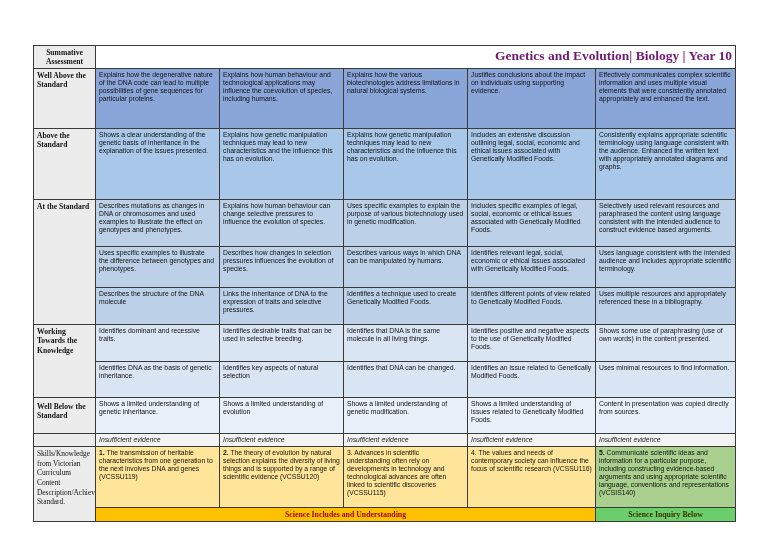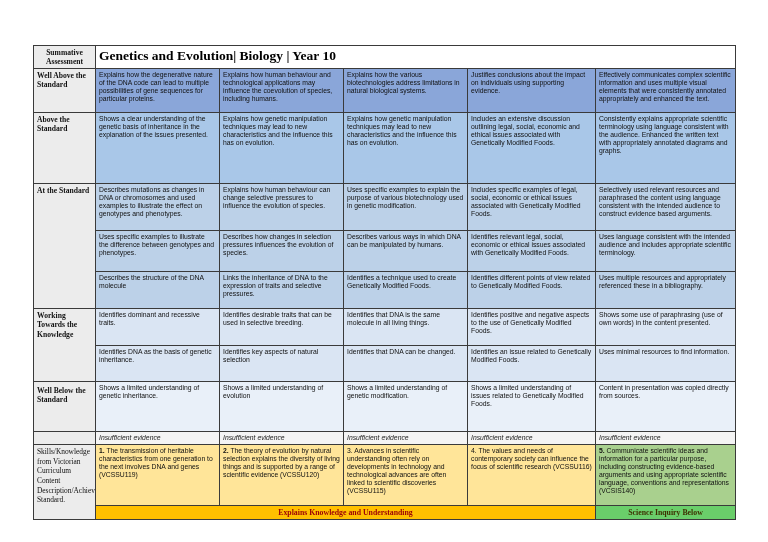--- a/index.html
+++ b/index.html
@@ -41,22 +41,22 @@
   th.skills-label{
     background:#ececec;
     font-family:"Liberation Serif", serif;
     font-size:7.4px;font-weight:normal;
     text-align:left;vertical-align:top;
     color:#111;line-height:1.3;
   }
   th.title{
     font-family:"Liberation Serif", serif;
     font-size:13.5px;font-weight:bold;
-    text-align:left;vertical-align:middle;
-    color:#000000;background:#fff;
+    text-align:right;vertical-align:middle;
+    color:#701a75;background:#fff;
   }
   td.c{
     font-size:6.8px;line-height:1.18;color:#101010;
   }
   
   .bg1 td.c{background:#8aa6d9;}
   .bg2 td.c{background:#a9c7e8;}
   .bg3 td.c{background:#bcd1e8;}
   .bg4 td.c{background:#dae5f3;}
   .bg5 td.c{background:#e9f0f9;}
@@ -72,28 +72,28 @@
     text-align:center;vertical-align:middle;
   }
   td.band-i{
     background:#6ace6a;
     font-family:"Liberation Serif", serif;
     font-size:7.8px;font-weight:bold;color:#3d3000;
     text-align:center;vertical-align:middle;
   }
   
   tr.h-head{height:23px;}
-  tr.h-r1{height:44px;}
+  tr.h-r1{height:60px;}
   tr.h-r2{height:71px;}
   tr.h-r3a{height:47px;padding-left:7px;}
   tr.h-r3b{height:41px;}
   tr.h-r3c{height:37px;}
   tr.h-r4a{height:37px;}
   tr.h-r4b{height:36px;}
-  tr.h-r5{height:50px;}
+  tr.h-r5{height:36px;}
   tr.h-ins{height:13px;}
   tr.h-sk{height:61px;}
   tr.h-ft{height:13px;}
 </style>
 </head>
 <body>
 
 <div class="page">
   <table class="rubric">
     <colgroup>
@@ -204,18 +204,18 @@
         <span>4.</span>
         <span>The values and needs of contemporary society can influence the focus of scientific research (VCSSU116)</span>
       </td>
       <td class="c green">
         <b>5.</b>
         <span>Communicate scientific ideas and information for a particular purpose, including constructing evidence-based arguments and using appropriate scientific language, conventions and representations (VCSIS140)</span>
       </td>
     </tr>
 
     <tr class="h-ft">
-      <td class="band-k" colspan="4">Explains Knowledge and Understanding</td>
+      <td class="band-k" colspan="4">Science Includes and Understanding</td>
       <td class="band-i">Science Inquiry Below</td>
     </tr>
   </tbody>
     </table>
 </div>
 
 </body></html>

